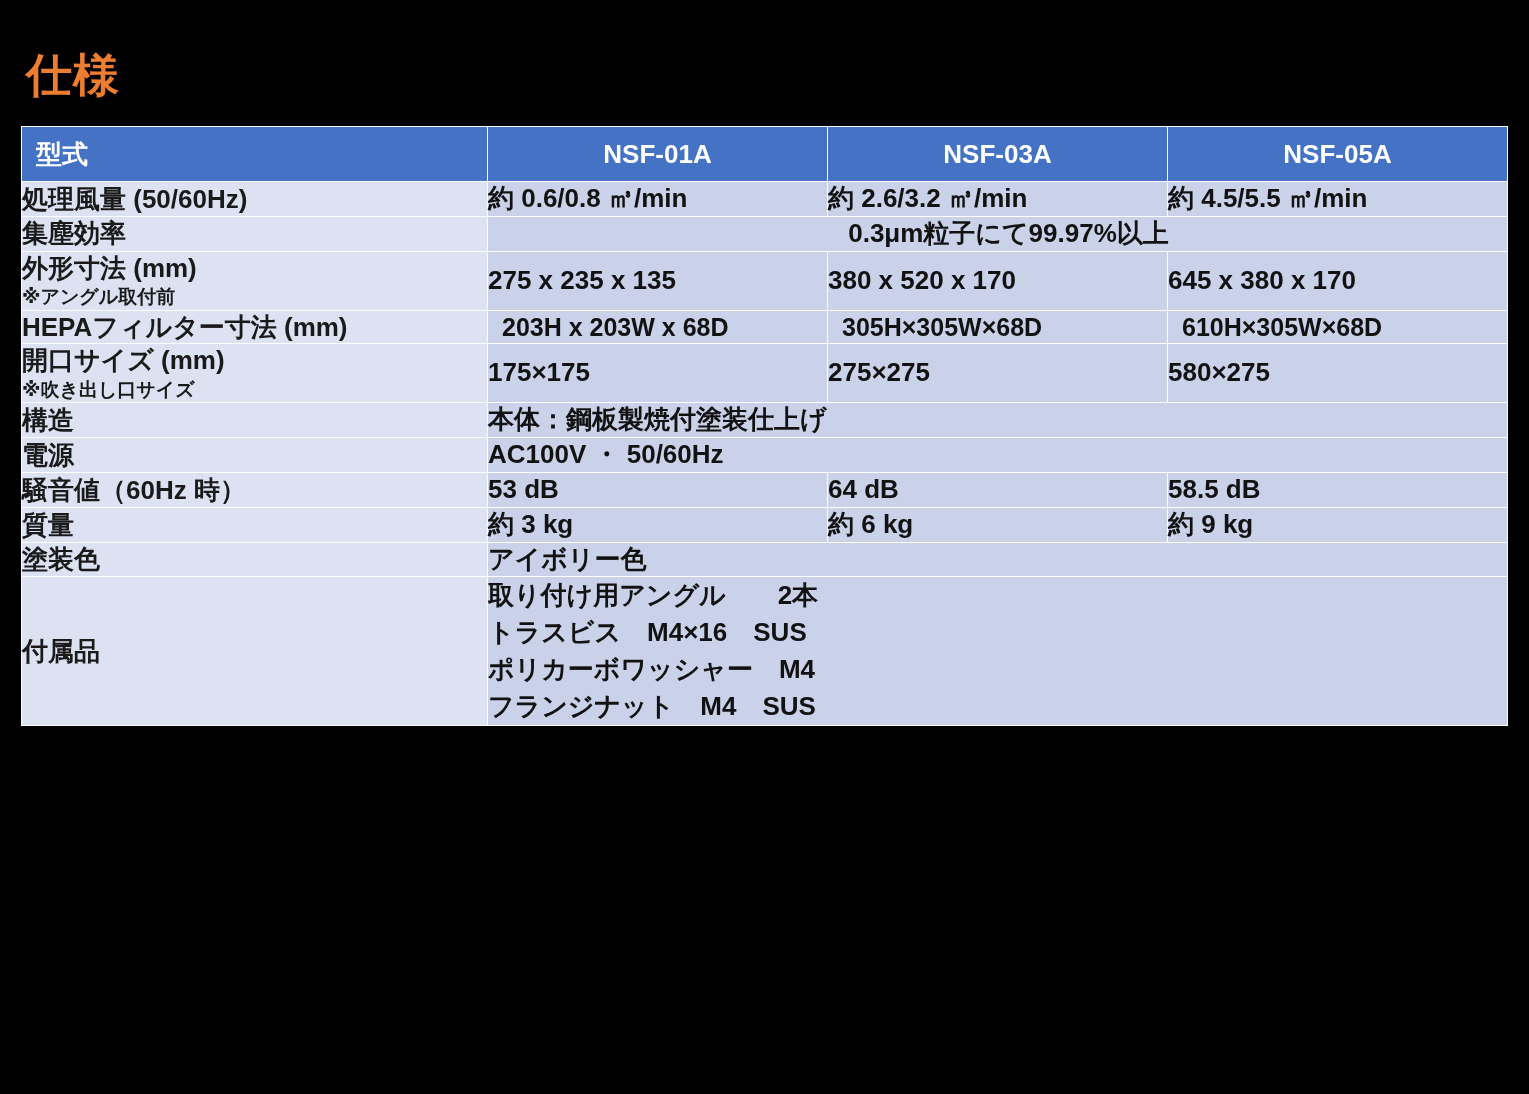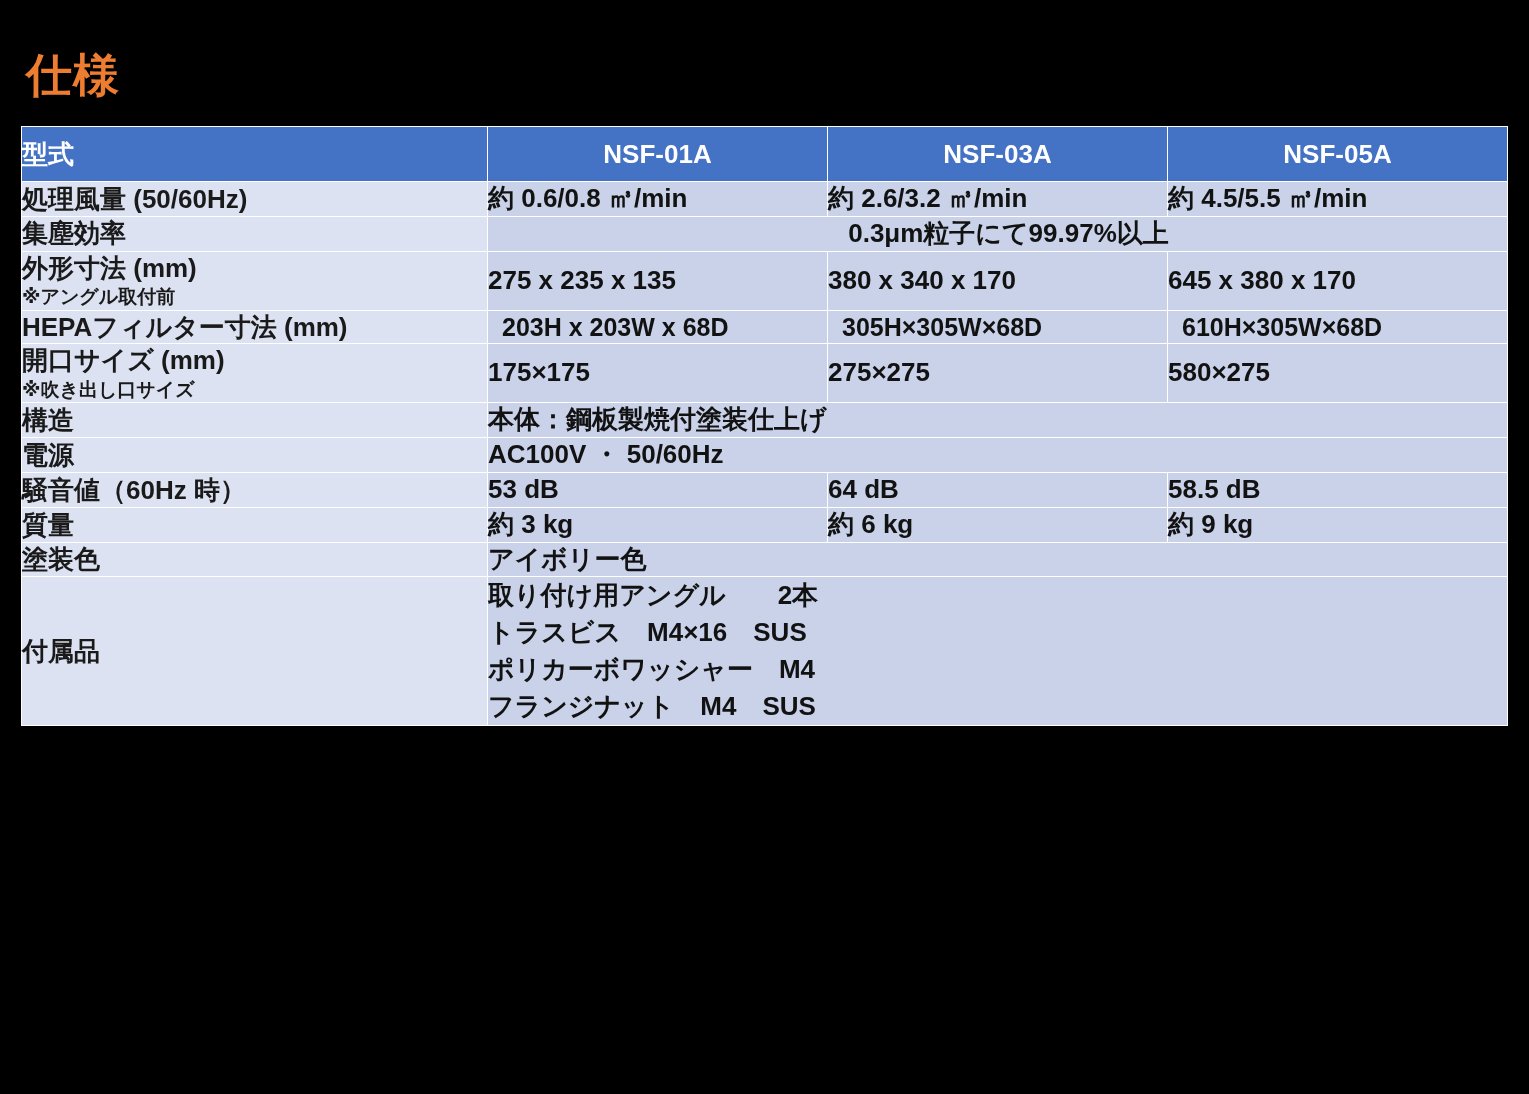--- a/index.html
+++ b/index.html
@@ -47,20 +47,21 @@
   }
   .head-row th {
     background: #4472C4;
     color: #ffffff;
     font-size: 26px;
     font-weight: bold;
     height: 54px;
   }
   .head-row th.label-head {
     text-align: left;
+    padding-left: 14px;
   }
   .head-row th.model-head {
     text-align: center;
   }
   .row-label {
     background: #DCE2F1;
     color: #1a1a1a;
     font-size: 26px;
     padding: 8px 6px 8px 14px;
     line-height: 1.25;
@@ -135,21 +136,21 @@
         </td>
         <td class="cell center" colspan="3">0.3μm粒子にて99.97%以上</td>
       </tr>
 
       <tr>
         <td class="row-label">
           <span>外形寸法 (mm)</span>
           <span class="sub">※アングル取付前</span>
         </td>
         <td class="cell">275 x 235 x 135</td>
-        <td class="cell">380 x 340 x 170</td>
+        <td class="cell">380 x 520 x 170</td>
         <td class="cell">645 x 380 x 170</td>
       </tr>
 
       <tr>
         <td class="row-label">
           <span>HEPAフィルター寸法 (mm)</span>
         </td>
         <td class="cell tight">203H x 203W x 68D</td>
         <td class="cell tight">305H×305W×68D</td>
         <td class="cell tight">610H×305W×68D</td>

